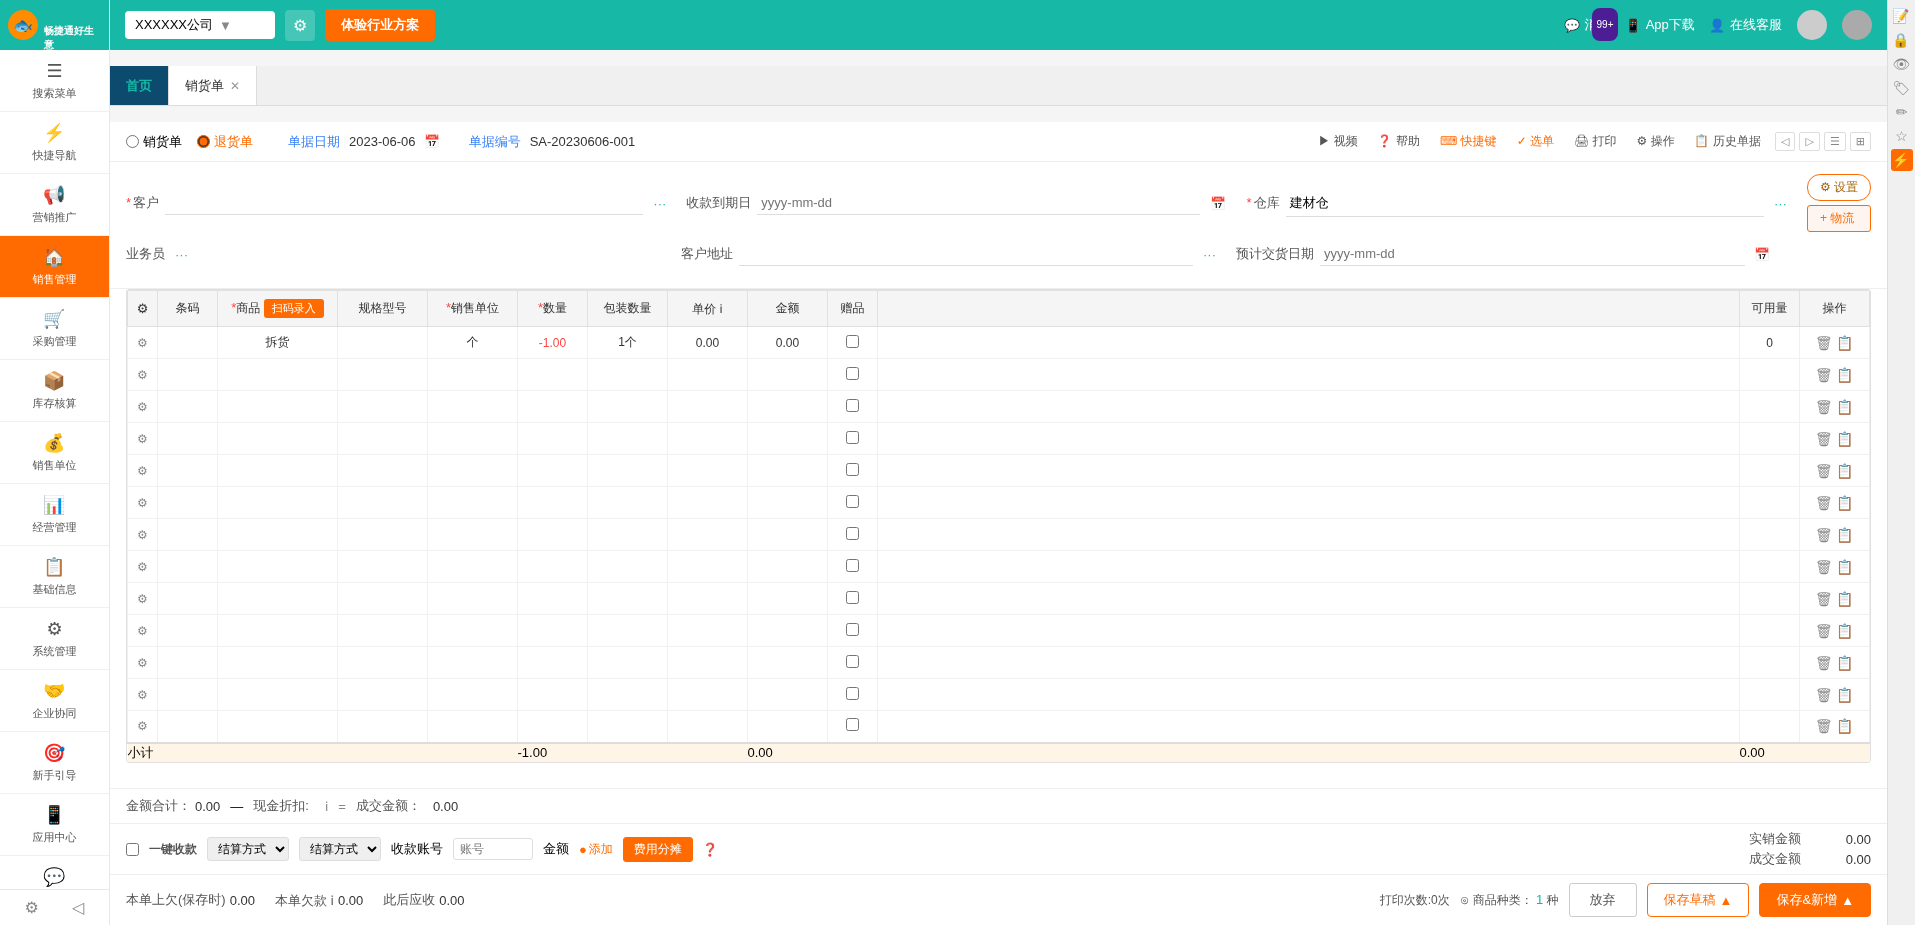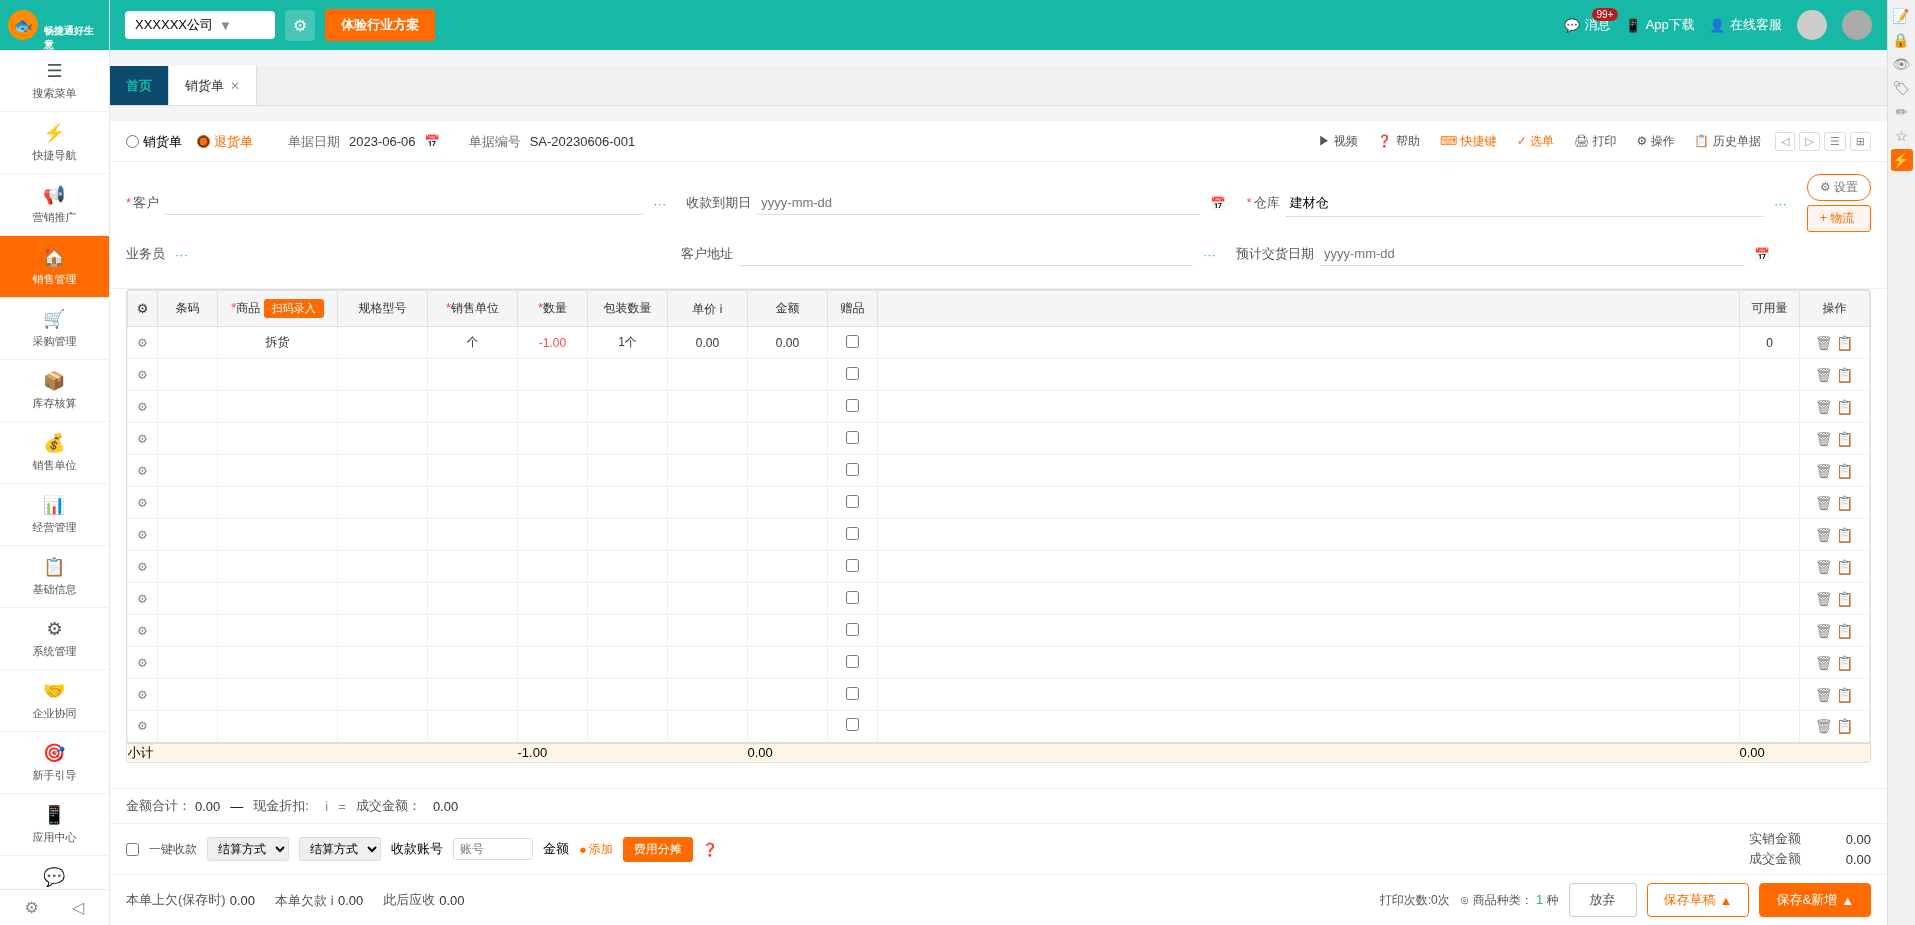--- a/index.html
+++ b/index.html
@@ -22,58 +22,58 @@
     .main { flex: 1; display: flex; flex-direction: column; overflow: hidden; gap: 16px; }
 
     
     .top-header { background: #17b8a6; height: 50px; display: flex; align-items: center; padding: 0 15px; gap: 10px; flex-shrink: 0; }
     .company-select { background: #fff; border: none; border-radius: 4px; padding: 5px 10px; font-size: 13px; display: flex; align-items: center; gap: 6px; cursor: pointer; min-width: 150px; }
     .company-select .chevron { color: #888; }
     .gear-btn { background: rgba(255,255,255,0.2); border: none; border-radius: 4px; padding: 6px 8px; cursor: pointer; color: #fff; font-size: 16px; }
     .trial-btn { background: #ff6b00; color: #fff; border: none; border-radius: 4px; padding: 7px 16px; cursor: pointer; font-size: 13px; font-weight: bold; }
     .header-right { margin-left: auto; display: flex; align-items: center; gap: 15px; color: #fff; }
     .header-right-item { display: flex; align-items: center; gap: 4px; cursor: pointer; font-size: 13px; position: relative; }
-    .badge { background: #b91c1c; color: #fff; border-radius: 8px; font-size: 10px; padding: 1px 5px; position: absolute; top: -8px; right: -8px; }
+    .badge { background: #4c1d95; color: #fff; border-radius: 8px; font-size: 10px; padding: 11px 5px; position: absolute; top: -8px; right: -8px; }
     .avatar { width: 30px; height: 30px; background: #ccc; border-radius: 50%; }
 
     
     .tab-bar { background: #f0f0f0; height: 40px; display: flex; align-items: center; border-bottom: 1px solid #ddd; flex-shrink: 0; }
     .tab { padding: 0 16px; height: 100%; display: flex; align-items: center; cursor: pointer; color: #555; font-size: 13px; border-right: 1px solid #ddd; gap: 6px; }
     .tab.home { background: #0c4a6e; color: #17b8a6; font-weight: bold; }
     .tab.active { background: #fff; color: #333; }
     .tab .close-icon { color: #999; font-size: 12px; cursor: pointer; }
 
     
     .content { flex: 1; background: #fff; overflow-y: auto; display: flex; flex-direction: column; }
 
     
     .form-toolbar { padding: 8px 16px; background: #fff; border-bottom: 1px solid #eee; display: flex; align-items: center; gap: 15px; flex-shrink: 0; }
     .radio-group { display: flex; align-items: center; gap: 15px; }
     .radio-item { display: flex; align-items: center; gap: 4px; cursor: pointer; }
     .radio-item input[type="radio"] { accent-color: #ff6b00; }
     .form-toolbar-mid { display: flex; align-items: center; gap: 8px; margin-left: 20px; }
     .date-field { display: flex; align-items: center; gap: 5px; }
-    .date-field label { color: #737373; }
+    .date-field label { color: #3b82f6; }
     .date-field span { color: #333; font-weight: 500; text-align: right; }
     .toolbar-actions { margin-left: auto; display: flex; align-items: center; gap: 8px; }
     .toolbar-btn { display: flex; align-items: center; gap: 3px; cursor: pointer; color: #555; padding: 3px 6px; border-radius: 3px; font-size: 12px; }
     .toolbar-btn.orange { color: #ff6b00; }
 
     
     .form-fields { padding: 12px 16px; background: #fff; border-bottom: 1px solid #eee; flex-shrink: 0; }
     .form-row { display: flex; align-items: center; gap: 20px; margin-bottom: 10px; }
     .form-field { display: flex; align-items: center; gap: 6px; flex: 1; }
     .form-field label { color: #555; white-space: nowrap; }
     .form-field label.required::before { content: '*'; color: #ff4444; margin-right: 2px; }
     .form-field .field-value { flex: 1; border: none; border-bottom: 1px solid #ddd; padding: 4px; color: #333; min-width: 80px; outline: none; }
     .form-field .field-value.placeholder { color: #bbb; }
     .form-field .field-dots { color: #17b8a6; cursor: pointer; margin-left: 4px; }
     .form-field .cal-icon { color: #17b8a6; cursor: pointer; margin-left: 4px; }
     .action-btns-top { display: flex; flex-direction: column; gap: 4px; margin-left: auto; }
-    .settings-btn { background: #fff; border: 1px solid #ff6b00; color: #737373; border-radius: 13px; padding: 4px 12px; cursor: pointer; font-size: 12px; display: flex; align-items: center; gap: 3px; text-align: right; }
+    .settings-btn { background: #fff; border: 1px solid #ff6b00; color: #a16207; border-radius: 13px; padding: 4px 12px; cursor: pointer; font-size: 12px; display: flex; align-items: center; gap: 3px; text-align: right; }
     .logistics-btn { background: #fff5f0; border: 1px solid #ff6b00; color: #ff6b00; border-radius: 3px; padding: 4px 12px; cursor: pointer; font-size: 12px; display: flex; align-items: center; gap: 3px; }
 
     
     .table-section { flex: 1; overflow-y: auto; padding: 0 16px 8px; }
     .table-wrapper { border: 1px solid #e0e0e0; border-radius: 3px; overflow: hidden; }
     table { width: 100%; border-collapse: collapse; table-layout: fixed; }
     table thead tr { background: #f5f5f5; }
     table thead th { padding: 8px 6px; text-align: center; border: 1px solid #e0e0e0; font-weight: normal; color: #333; font-size: 12px; white-space: nowrap; }
     table thead th .required { color: #ff4444; }
     table tbody tr { border-bottom: 1px solid #f0f0f0; }
@@ -88,21 +88,21 @@
 
     
     .bottom-summary { padding: 8px 16px; background: #fff; border-top: 1px solid #eee; display: flex; align-items: center; gap: 10px; flex-shrink: 0; }
     .summary-item { display: flex; align-items: center; gap: 4px; color: #555; font-size: 12px; }
     .summary-item .val { color: #333; font-weight: 500; }
     .equal-sign { color: #888; }
     .deal-amount { margin-left: 8px; color: #333; font-size: 13px; }
 
     
     .payment-row { padding: 6px 16px; background: #fff; border-top: 1px solid #eee; display: flex; align-items: center; gap: 10px; flex-shrink: 0; }
-    .payment-row label { font-size: 12px; color: #555; }
+    .payment-row label { font-size: 12px; color: #555; font-weight: bold; }
     .pay-select { border: 1px solid #ddd; border-radius: 3px; padding: 3px 6px; font-size: 12px; }
     .pay-input { border: 1px solid #ddd; border-radius: 3px; padding: 3px 6px; font-size: 12px; width: 80px; }
     .add-btn { background: transparent; border: none; cursor: pointer; color: #ff6b00; font-size: 12px; display: flex; align-items: center; gap: 2px; }
     .expense-btn { background: #fff; border: 1px solid #ff6b00; color: #ff6b00; border-radius: 3px; padding: 3px 10px; cursor: pointer; font-size: 12px; }
     .expense-btn.active { background: #ff6b00; color: #fff; }
     .right-amounts { margin-left: auto; display: flex; flex-direction: column; align-items: flex-end; gap: 2px; }
     .amount-line { display: flex; gap: 10px; align-items: center; font-size: 12px; color: #555; }
     .amount-val { font-size: 13px; color: #333; font-weight: 500; min-width: 60px; text-align: right; }
 
     

